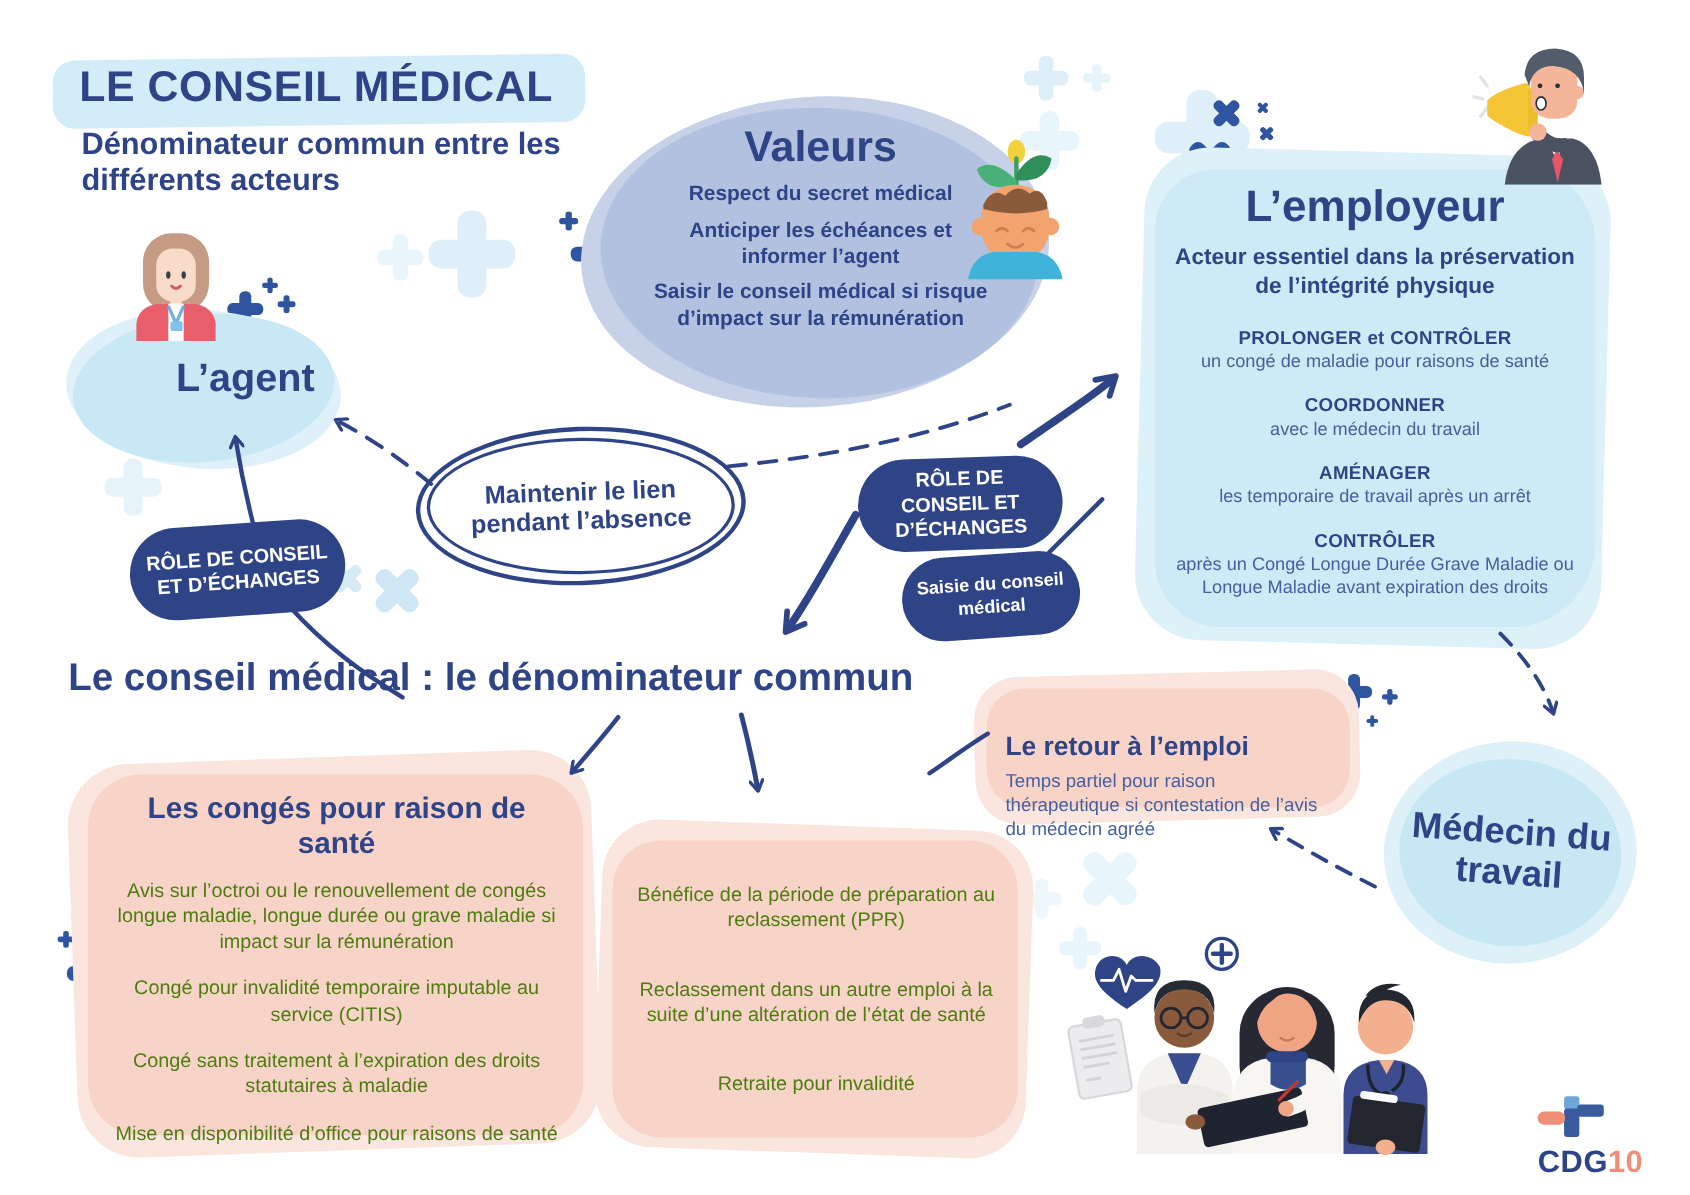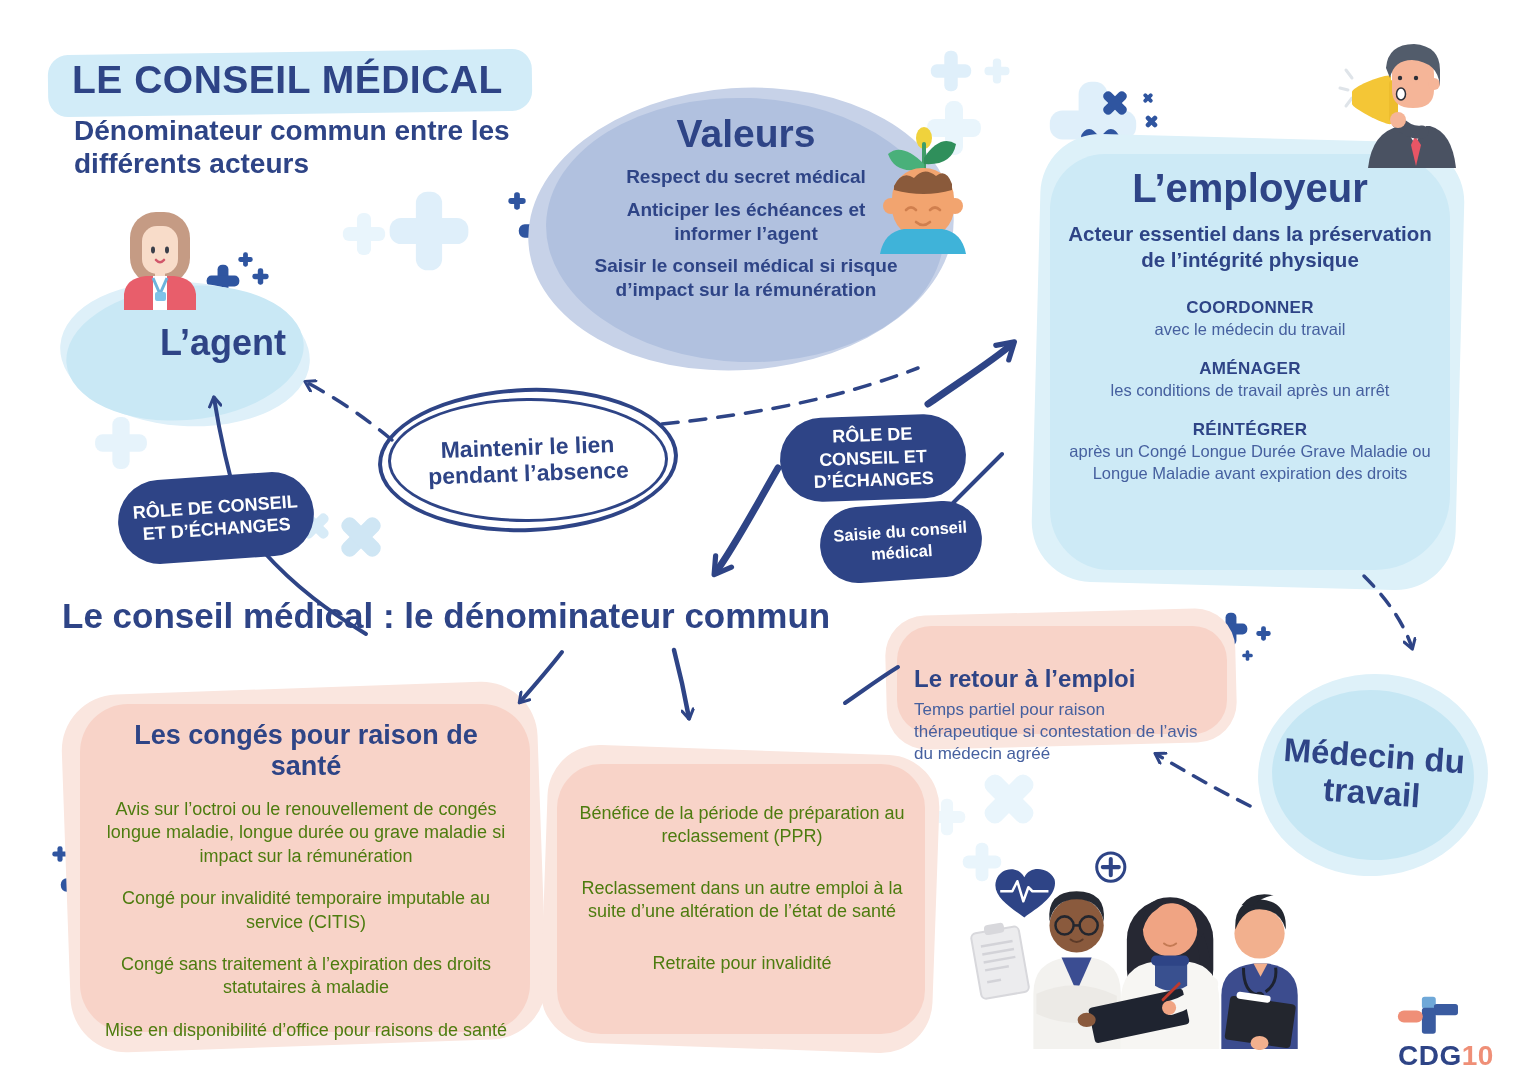--- a/index.html
+++ b/index.html
@@ -58,21 +58,21 @@
   .conges-outer{left:66px;top:688px;width:476px;height:358px;border-radius:56px;transform:rotate(-2deg);}
   .conges-blob{left:80px;top:704px;width:450px;height:328px;border-radius:48px;}
   .conges-content{left:100px;top:720px;width:412px;text-align:center;}
   .pink-title{font-size:27px;font-weight:800;}
   .pink-items{margin-top:16px;display:flex;flex-direction:column;gap:19px;}
   .pink-items p{margin:0;font-size:18px;line-height:1.3;color:#4d7c0f;}
 
   .orient-outer{left:544px;top:750px;width:392px;height:298px;border-radius:52px;transform:rotate(2deg);}
   .orient-blob{left:557px;top:764px;width:368px;height:270px;border-radius:44px;}
   .orient-content{left:574px;top:782px;width:336px;text-align:center;}
-  .orient-content .pink-items{gap:28px;margin-top:20px;}
+  .orient-content .pink-items{gap:39px;margin-top:20px;}
 
   .retour-outer{left:886px;top:612px;width:350px;height:134px;border-radius:40px;transform:rotate(-1.5deg);}
   .retour-blob{left:897px;top:626px;width:330px;height:108px;border-radius:34px;}
   .retour-content{left:914px;top:665px;width:296px;text-align:left;}
   .retour-title{font-size:24px;font-weight:800;}
   .retour-text{margin-top:6px;font-size:17px;line-height:1.3;color:#46609f;}
 
   
   .med-outer{left:1258px;top:674px;width:230px;height:202px;background:#def1f9;border-radius:50%;transform:rotate(-4deg);}
   .med-blob{left:1272px;top:690px;width:202px;height:170px;background:#c6e7f4;border-radius:50%;transform:rotate(4deg);display:flex;align-items:center;justify-content:center;}
@@ -262,29 +262,33 @@
     <path d="M68,88 q5,-5 10,0" stroke="#d07f4e" stroke-width="2.6" fill="none" stroke-linecap="round"></path>
     <path d="M54,100 q7,6 14,0" stroke="#d07f4e" stroke-width="2.6" fill="none" stroke-linecap="round"></path>
     <path d="M18,132 Q22,110 42,107 L80,107 Q100,110 104,132 Z" fill="#3fb3d9"></path>
   </svg>
 
   <div class="abs emp-content">
     <div class="emp-title">L’employeur</div>
     <div class="emp-sub">Acteur essentiel dans la préservation de l’intégrité physique</div>
     <div class="emp-actions">
       <div class="emp-item">
+        <div class="emp-h">PROLONGER et CONTRÔLER</div>
+        <div class="emp-t">un congé de maladie pour raisons de santé</div>
+      </div>
+      <div class="emp-item">
         <div class="emp-h">COORDONNER</div>
         <div class="emp-t">avec le médecin du travail</div>
       </div>
       <div class="emp-item">
         <div class="emp-h">AMÉNAGER</div>
-        <div class="emp-t">les conditions de travail après un arrêt</div>
+        <div class="emp-t">les temporaire de travail après un arrêt</div>
       </div>
       <div class="emp-item">
-        <div class="emp-h">RÉINTÉGRER</div>
+        <div class="emp-h">CONTRÔLER</div>
         <div class="emp-t">après un Congé Longue Durée Grave Maladie ou Longue Maladie avant expiration des droits</div>
       </div>
     </div>
   </div>
   <svg class="abs" viewBox="0 0 122 128" style="left:1338px;top:40px;width:122px;height:128px">
     <g stroke="#dfe4e9" stroke-width="3" stroke-linecap="round">
       <line x1="8" y1="30" x2="14" y2="38"></line>
         <line x1="2" y1="48" x2="10" y2="50"></line>
         <line x1="8" y1="66" x2="14" y2="58"></line>
     </g>

